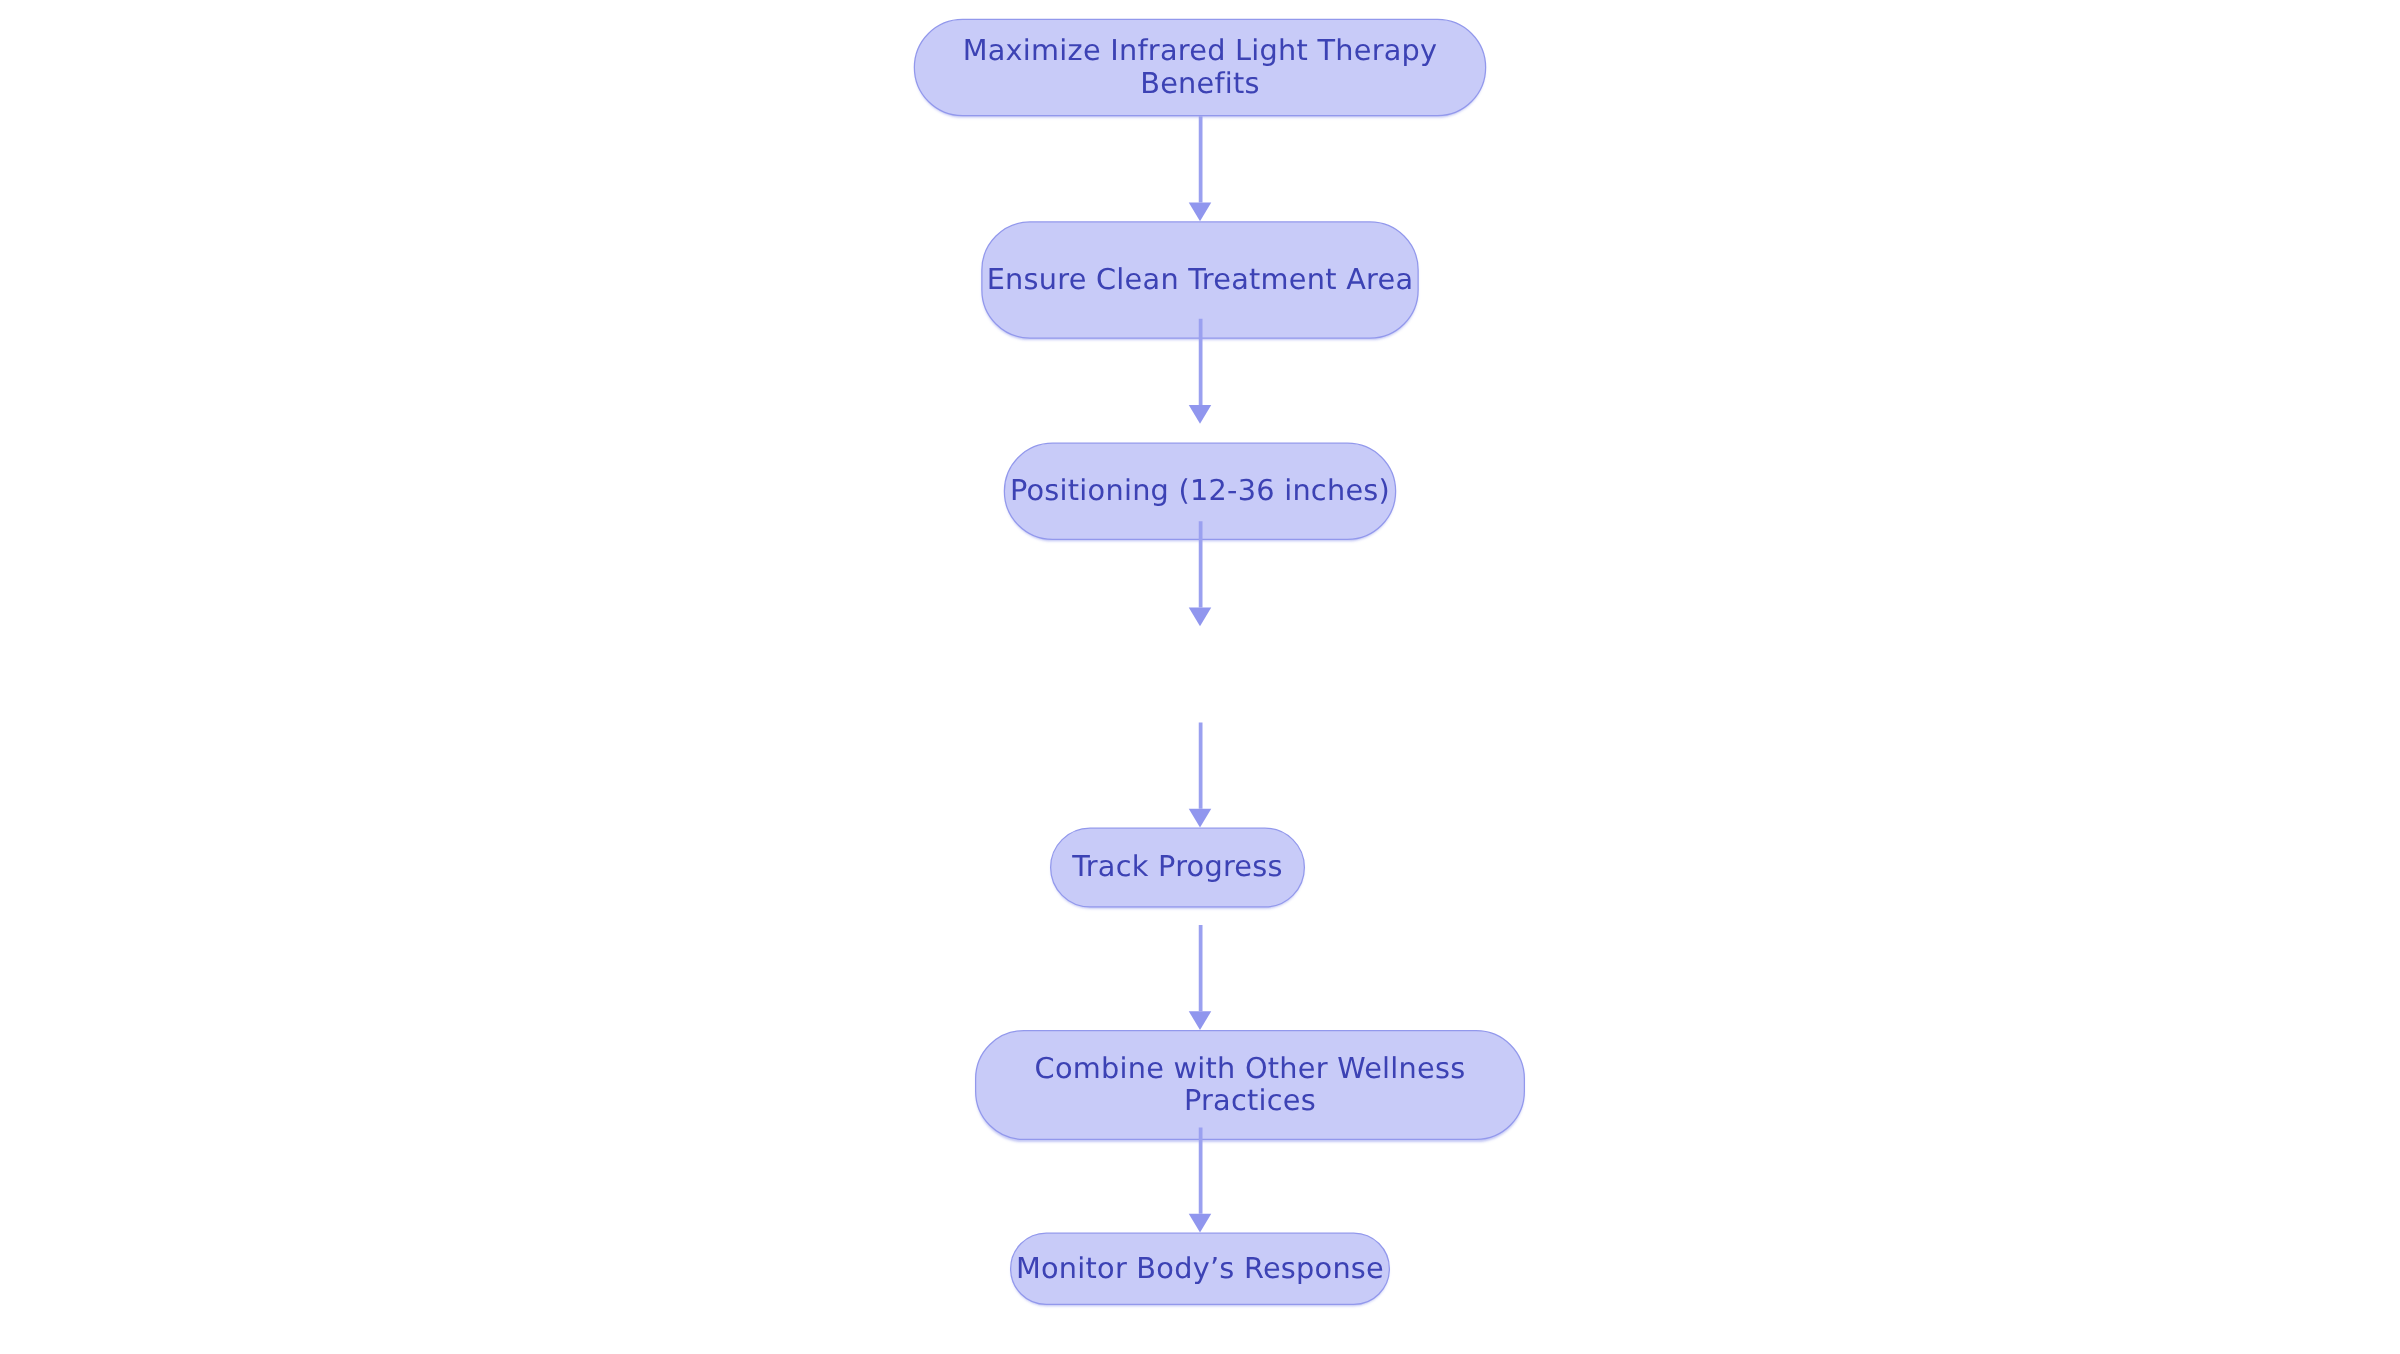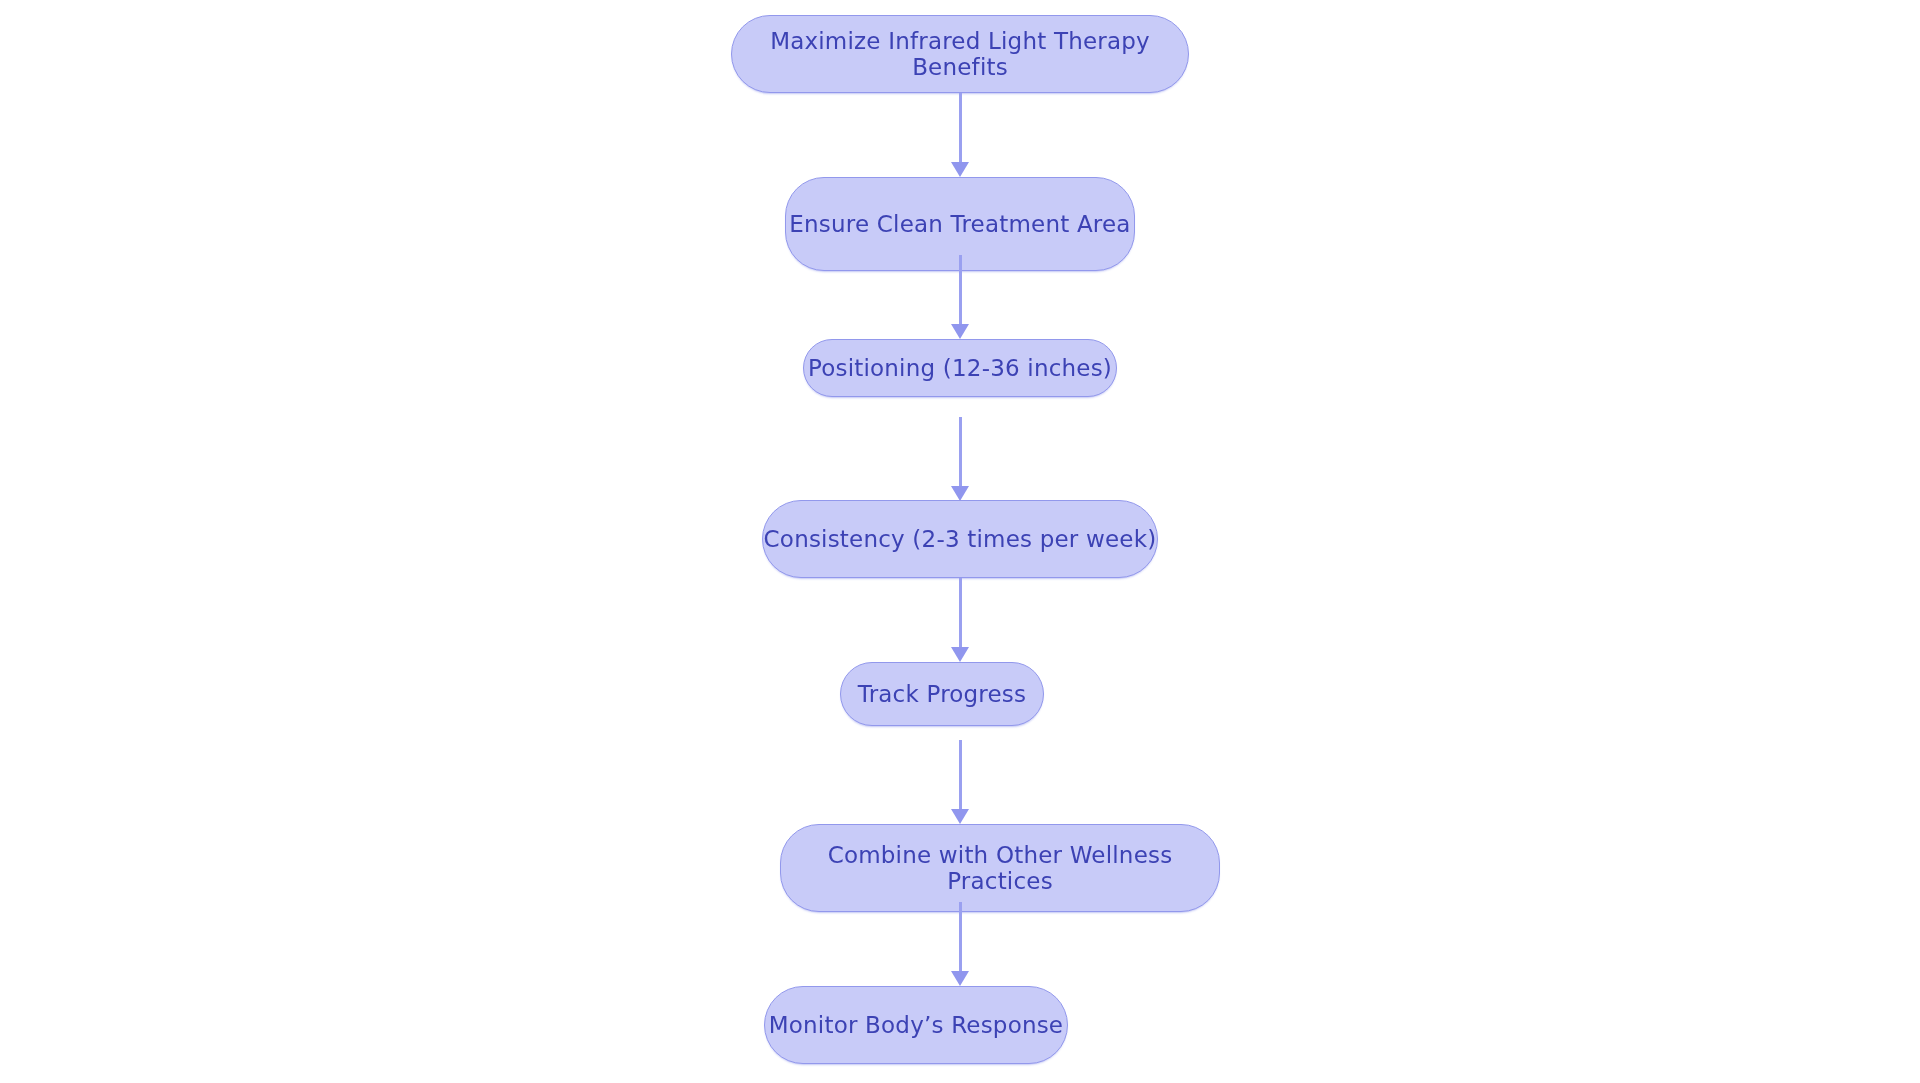--- a/index.html
+++ b/index.html
@@ -34,25 +34,25 @@
     border-radius: 39px;
     color: var(--node-text);
     font-size: 23px;
     font-weight: 500;
     letter-spacing: 0.2px;
     text-align: center;
     box-shadow: 0 2px 2px -1px rgba(120, 128, 230, 0.45);
   }
   .n0 { left: 731px; top: 15px;  width: 458px; height: 78px; }
   .n1 { left: 785px; top: 177px; width: 350px; height: 94px; }
-  .n2 { left: 803px; top: 339px; width: 314px; height: 58px; }
+  .n2 { left: 803px; top: 354px; width: 314px; height: 78px; }
   .n3 { left: 762px; top: 500px; width: 396px; height: 78px; }
   .n4 { left: 840px; top: 662px; width: 204px; height: 64px; }
   .n5 { left: 780px; top: 824px; width: 440px; height: 88px; text-align: center; }
-  .n6 { left: 764px; top: 986px; width: 304px; height: 78px; }
+  .n6 { left: 808px; top: 986px; width: 304px; height: 58px; }
 
   .connector {
     position: absolute;
     left: 951px;
     width: 18px;
     height: 84px;
     display: flex;
     flex-direction: column;
     align-items: center;
   }
@@ -100,23 +100,20 @@
 
   <div class="node n2">
     <span>Positioning (12-36 inches)</span>
   </div>
 
   <div class="connector a2">
     <div class="line"></div>
     <div class="head"></div>
   </div>
 
-  <div class="node n3">
-    <span>Consistency (2-3 times per week)</span>
-  </div>
 
   <div class="connector a3">
     <div class="line"></div>
     <div class="head"></div>
   </div>
 
   <div class="node n4">
     <span>Track Progress</span>
   </div>
 

